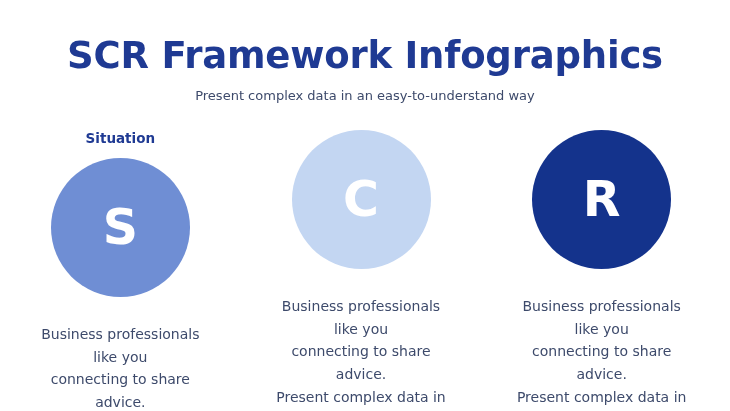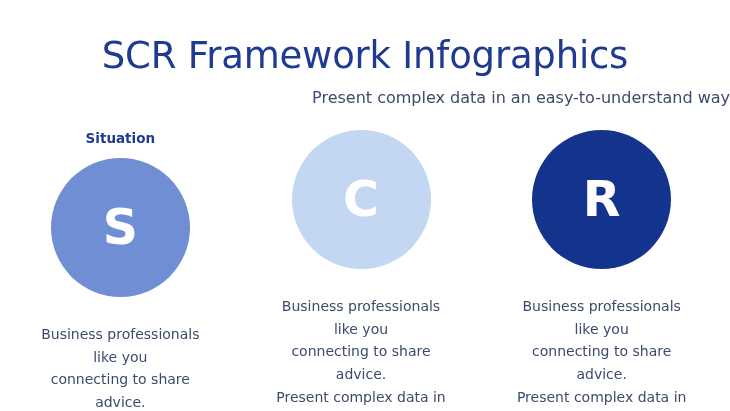--- a/index.html
+++ b/index.html
@@ -20,32 +20,32 @@
     background: #ffffff;
     box-sizing: border-box;
   }
   .title {
     position: absolute;
     top: 34px;
     left: 0;
     width: 730px;
     text-align: center;
     font-size: 37px;
-    font-weight: normal;
+    font-weight: bold;
     color: #1f3a93;
     letter-spacing: -0.2px;
     font-family: "DejaVu Sans", sans-serif;
   }
   .subtitle {
     position: absolute;
     top: 88px;
     left: 0;
     width: 730px;
-    text-align: right;
-    font-size: 16px;
+    text-align: center;
+    font-size: 13px;
     color: #3d4a6b;
     font-family: "DejaVu Sans", sans-serif;
   }
   .columns {
     position: absolute;
     top: 130px;
     left: 0;
     width: 722px;
     display: flex;
     flex-direction: row;

